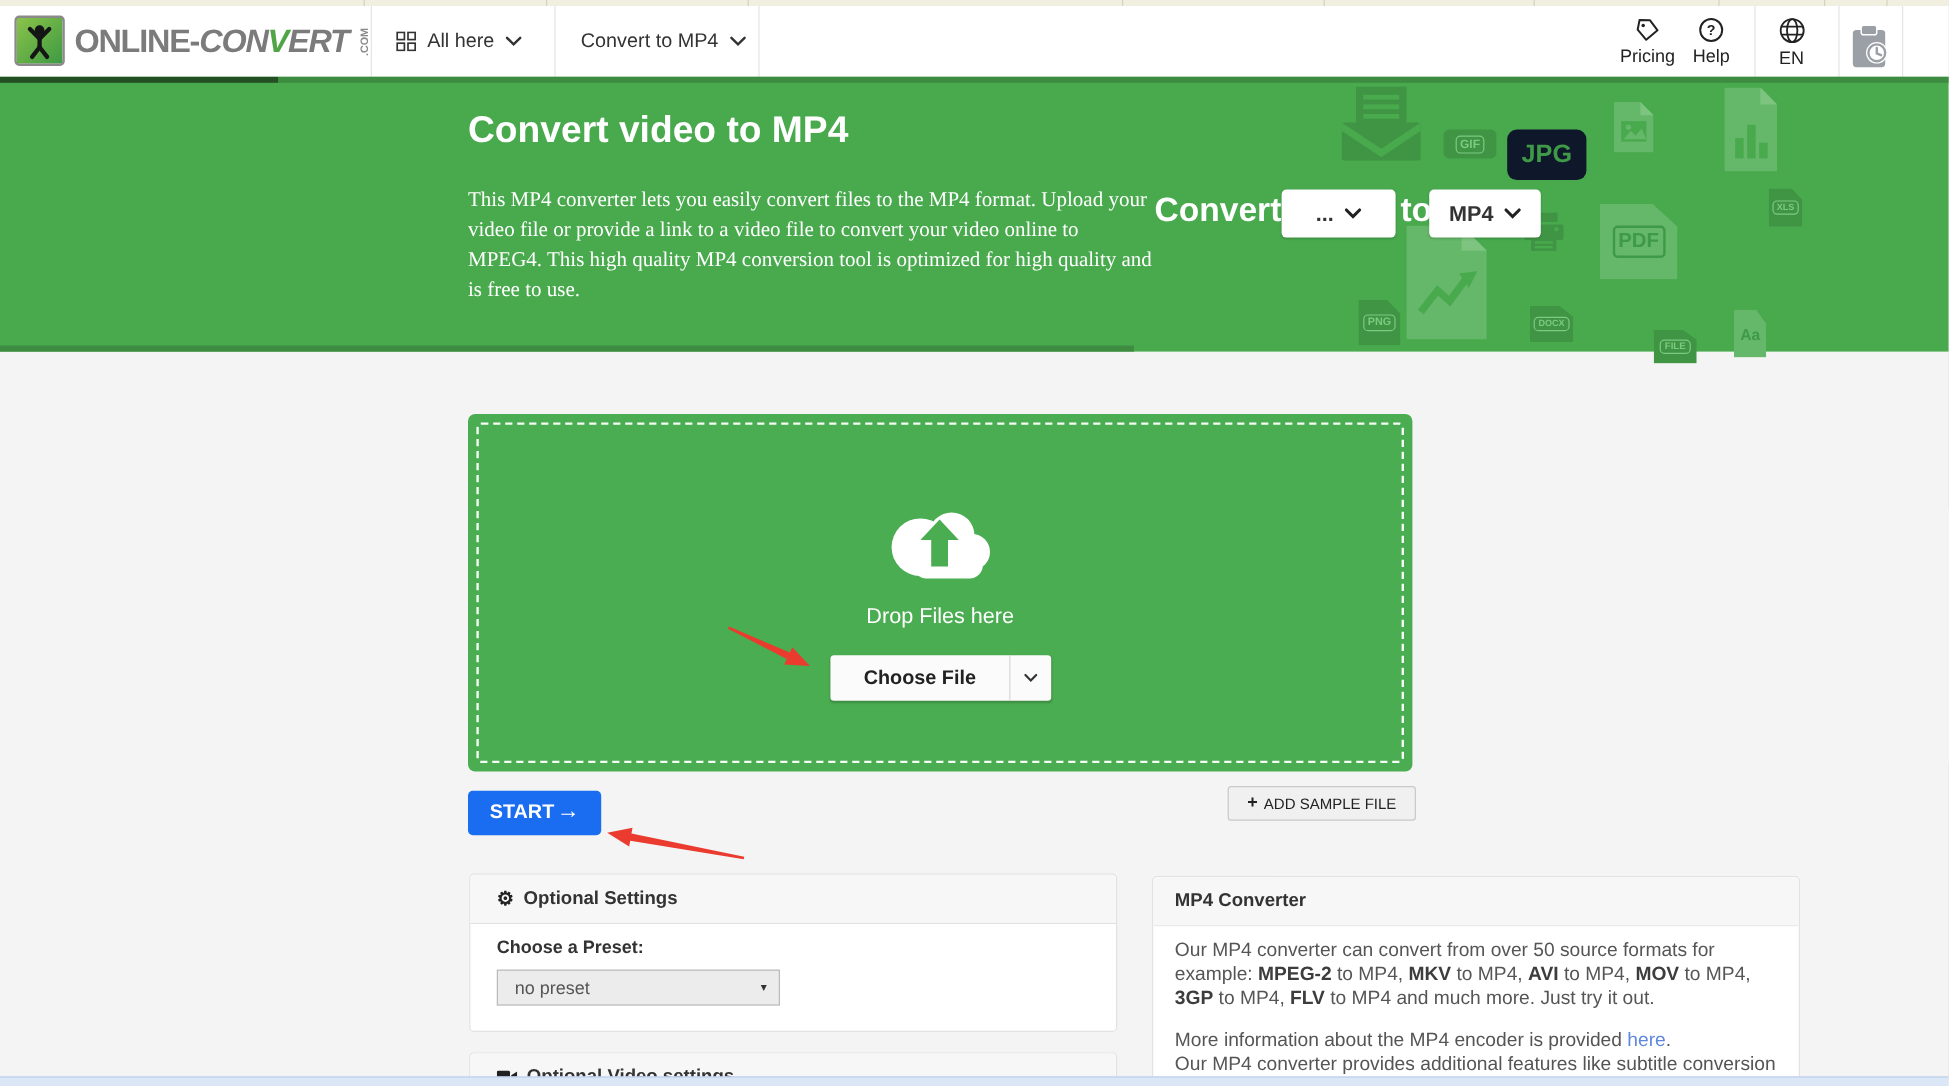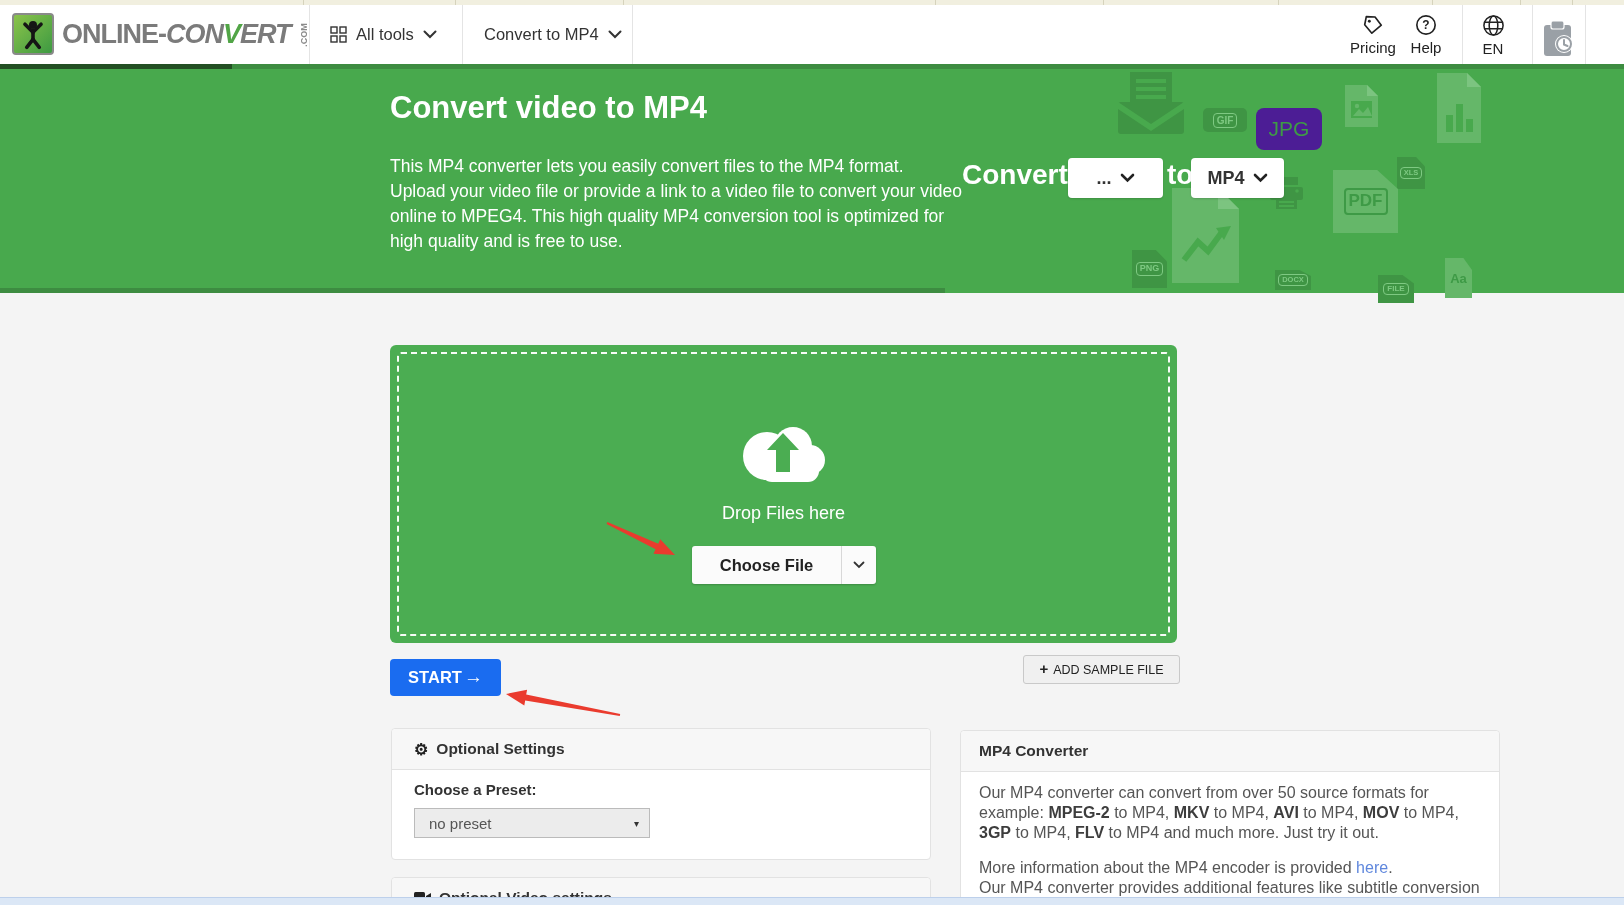--- a/index.html
+++ b/index.html
@@ -27,35 +27,35 @@
       font-size:16.5px;color:#333;cursor:pointer;}
   .hd-action{position:absolute;top:9px;width:60px;display:flex;flex-direction:column;align-items:center;
       gap:3px;font-size:15px;color:#222;cursor:pointer;}
 
   
   .hero{left:0;top:64px;width:1624px;height:229px;background:#48a94d;}
   .hero-strip-a{left:0;top:64px;width:232px;height:5px;background:#234f23;z-index:3;}
   .hero-strip-b{left:232px;top:64px;width:1392px;height:5px;background:#3d8c41;z-index:3;}
   .hero-strip-bottom{left:0;top:288px;width:945px;height:5px;background:#3d8c41;z-index:3;}
   .hero-title{left:390px;top:90px;color:#fff;font-size:31px;font-weight:700;z-index:4;}
-  .hero-desc{left:390px;top:154px;width:572px;color:#fff;font-size:17.5px;line-height:25px;z-index:4;}
+  .hero-desc{left:390px;top:154px;width:572px;color:#fff;font-size:17.5px;line-height:25px;z-index:4;font-family:Liberation Serif, serif;}
   .cv-label{color:#fff;font-size:28px;font-weight:700;z-index:5;}
   .cv-dd{background:#fff;border-radius:4px;display:flex;align-items:center;justify-content:center;gap:8px;
       font-size:18px;font-weight:600;color:#333;z-index:5;cursor:pointer;box-shadow:0 1px 2px rgba(0,0,0,.15);}
 
   
   .bgdoc{position:absolute;display:flex;align-items:center;justify-content:center;z-index:2;
       clip-path:polygon(0 0,68% 0,100% 30%,100% 100%,0 100%);margin-top:35px;}
   .bgdoc.dark{background:#3f9544;}
   .bgdoc.light{background:#65b769;}
   .bglabel{border:2px solid currentColor;border-radius:4px;padding:0 3px;font-weight:700;line-height:1.3;}
   .lab-dark{color:#7ec982;} 
   .lab-light{color:#3e9a46;} 
-  .bgsq{position:absolute;background:#4c1d95;border-radius:8px;display:flex;align-items:center;
-      justify-content:center;font-weight:400;color:#3e9a46;z-index:2;}
+  .bgsq{position:absolute;background:#0f172a;border-radius:8px;display:flex;align-items:center;
+      justify-content:center;font-weight:700;color:#3e9a46;z-index:2;}
   .bgsvg{position:absolute;z-index:2;}
 
   
   .dropcard{left:390px;top:345px;width:787px;height:298px;background:#4bad52;border-radius:6px;z-index:5;}
   .dropdash{position:absolute;left:7px;top:7px;right:7px;bottom:7px;border:2px dashed rgba(255,255,255,.95);border-radius:4px;}
   .droplabel{position:absolute;left:0;top:158px;width:100%;text-align:center;color:#fff;font-size:18px;}
   .choosebtn{position:absolute;left:302px;top:201px;width:184px;height:38px;background:#fbfbfb;border-radius:3px;
       display:flex;align-items:stretch;cursor:pointer;box-shadow:0 1px 2px rgba(0,0,0,.2);}
   .choosebtn .cb-main{flex:1;display:flex;align-items:center;justify-content:center;
       font-size:16.5px;font-weight:600;color:#222;}
@@ -125,21 +125,21 @@
     <span class="vsep" style="left:309px"></span>
     <div class="navitem" style="left:330px">
       <svg width="17" height="17" viewBox="0 0 17 17">
         <g fill="none" stroke="#333" stroke-width="1.4">
           <rect x="1" y="1" width="6" height="6"></rect>
             <rect x="10" y="1" width="6" height="6"></rect>
           <rect x="1" y="10" width="6" height="6"></rect>
             <rect x="10" y="10" width="6" height="6"></rect>
         </g>
       </svg>
-      <span>All tools</span>
+      <span>All here</span>
       <svg width="14" height="9" viewBox="0 0 14 9">
         <polyline points="1.5,1.5 7,7 12.5,1.5" fill="none" stroke="#333" stroke-width="2" stroke-linecap="round"></polyline>
       </svg>
     </div>
     <span class="vsep" style="left:462px"></span>
     <div class="navitem" style="left:484px">
       <span>Convert to MP4</span>
       <svg width="14" height="9" viewBox="0 0 14 9">
         <polyline points="1.5,1.5 7,7 12.5,1.5" fill="none" stroke="#333" stroke-width="2" stroke-linecap="round"></polyline>
       </svg>
@@ -200,21 +200,21 @@
     <div class="bgsq" style="left:1256px;top:44px;width:66px;height:42px;font-size:21px">
         <span>JPG</span>
       </div>
     <svg class="bgsvg" style="left:1345px;top:21px" width="33" height="42" viewBox="0 0 33 42">
       <polygon points="0,0 22,0 33,11 33,42 0,42" fill="#65b769"></polygon>
       <polygon points="22,0 22,11 33,11" fill="#7cc480"></polygon>
       <rect x="6" y="16" width="21" height="17" fill="#48a94d"></rect>
       <circle cx="12" cy="21" r="2.2" fill="#65b769"></circle>
       <polygon points="8,31 14,24 18,28 23,22 27,31" fill="#65b769"></polygon>
     </svg>
-    <div class="bgdoc dark" style="left:1397px;top:58px;width:28px;height:32px">
+    <div class="bgdoc dark" style="left:1474px;top:58px;width:28px;height:32px">
         <span class="bglabel lab-dark" style="font-size:7.5px;border-width:1.5px">XLS</span>
       </div>
     <svg class="bgsvg" style="left:1437px;top:9px" width="44" height="70" viewBox="0 0 44 70">
       <polygon points="0,0 30,0 44,14 44,70 0,70" fill="#65b769"></polygon>
       <polygon points="30,0 30,14 44,14" fill="#7cc480"></polygon>
       <rect x="9" y="42" width="7" height="17" fill="#48a94d"></rect>
       <rect x="19" y="31" width="7" height="28" fill="#48a94d"></rect>
       <rect x="29" y="46" width="7" height="13" fill="#48a94d"></rect>
     </svg>
     <div class="bgdoc light" style="left:1333px;top:71px;width:65px;height:63px">
@@ -230,21 +230,21 @@
     </svg>
     <div class="bgdoc dark" style="left:1132px;top:151px;width:35px;height:38px">
         <span class="bglabel lab-dark" style="font-size:9px;border-width:1.5px">PNG</span>
       </div>
     <svg class="bgsvg" style="left:1172px;top:124px" width="67" height="95" viewBox="0 0 67 95">
       <polygon points="0,0 46,0 67,21 67,95 0,95" fill="#65b769"></polygon>
       <polygon points="46,0 46,21 67,21" fill="#7cc480"></polygon>
       <polyline points="12,72 26,54 36,63 50,44" fill="none" stroke="#48a94d" stroke-width="6"></polyline>
       <polygon points="44,40 59,38 52,52" fill="#48a94d"></polygon>
     </svg>
-    <div class="bgdoc dark" style="left:1275px;top:171px;width:36px;height:20px">
+    <div class="bgdoc dark" style="left:1275px;top:156px;width:36px;height:30px">
         <span class="bglabel lab-dark" style="font-size:7.5px;border-width:1.5px">DOCX</span>
       </div>
     <div class="bgdoc dark" style="left:1378px;top:176px;width:36px;height:28px">
         <span class="bglabel lab-dark" style="font-size:8px;border-width:1.5px">FILE</span>
       </div>
     <div class="bgdoc light" style="left:1445px;top:159px;width:27px;height:40px">
         <span style="font-size:13px;font-weight:700;color:#3e9a46">Aa</span>
       </div>
   </div>
   <div class="abs hero-strip-a"></div>

